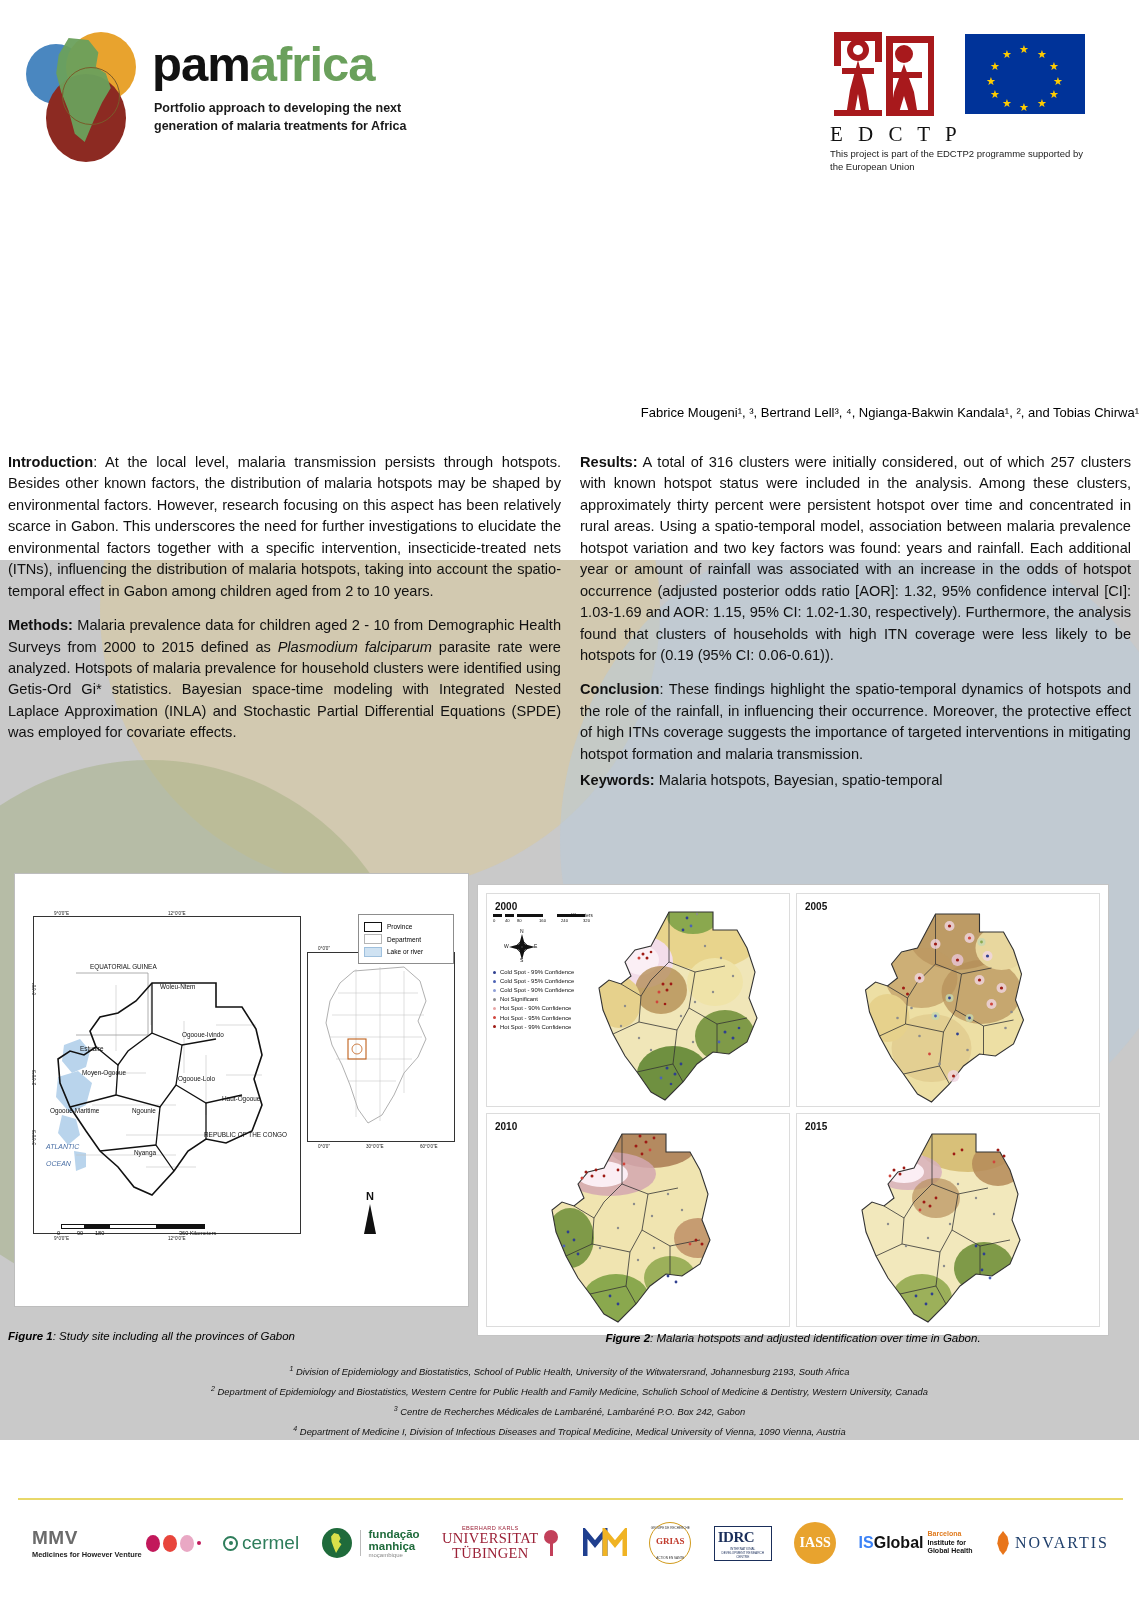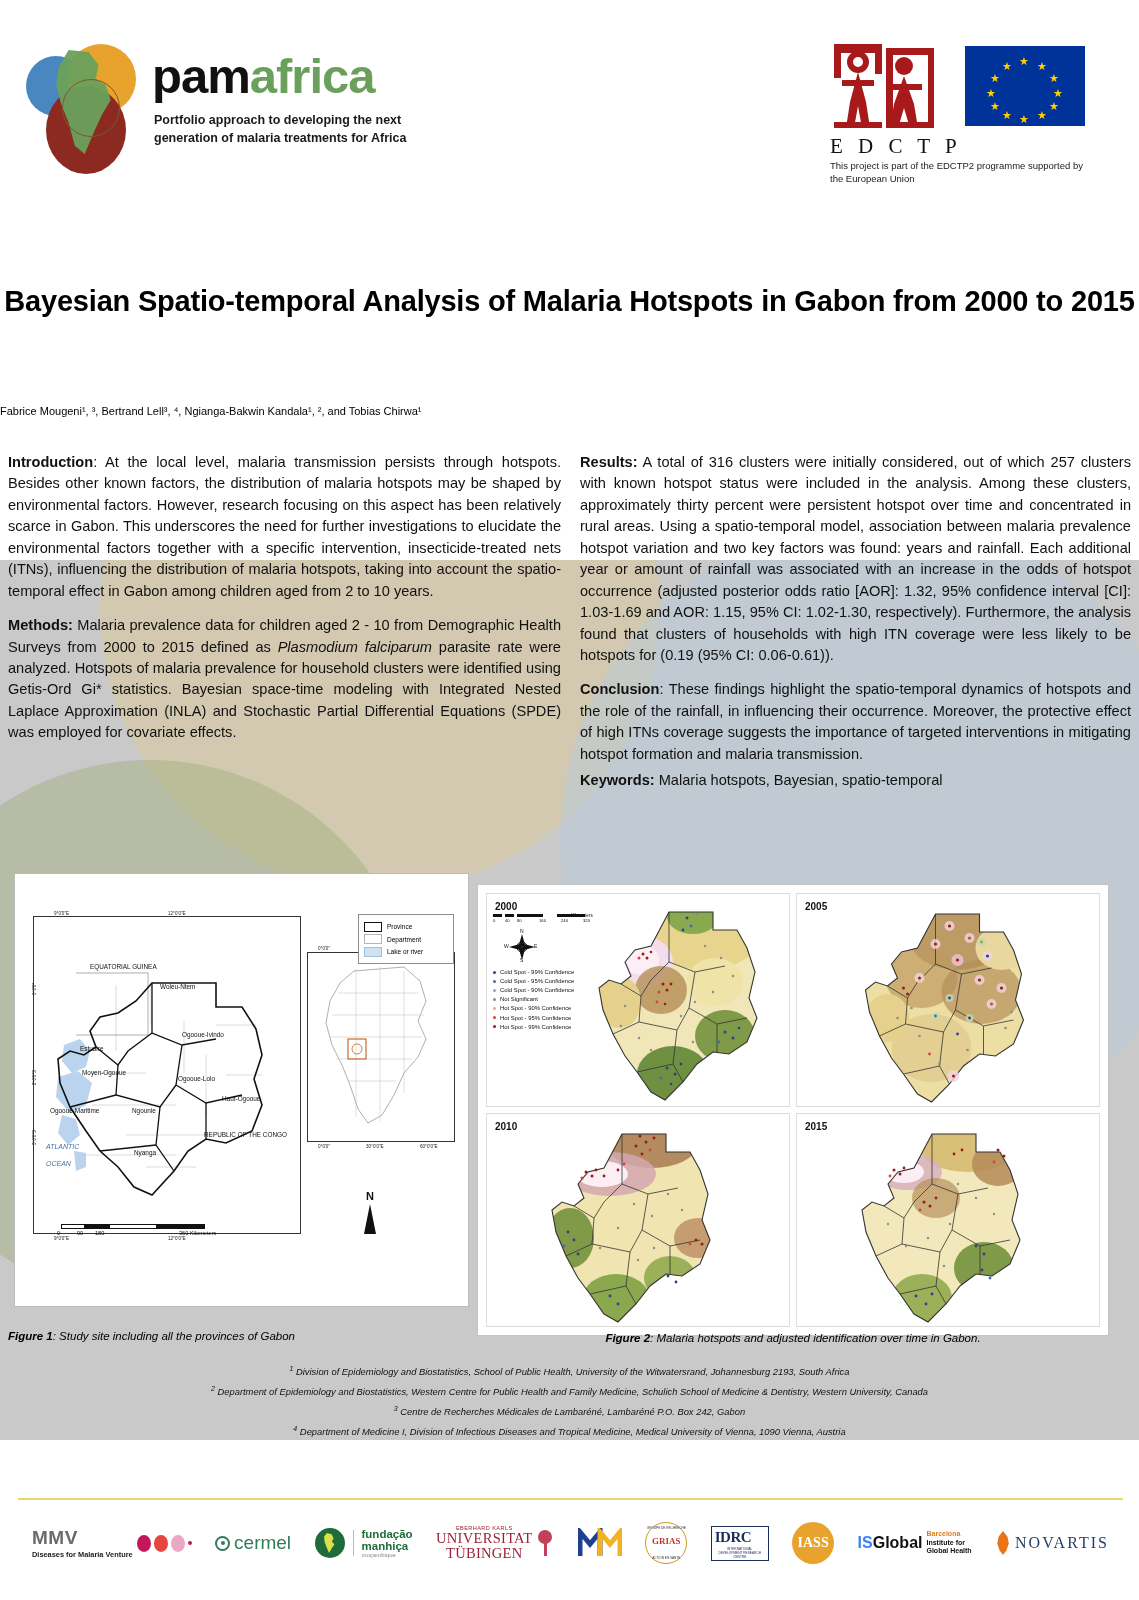--- a/index.html
+++ b/index.html
@@ -21,21 +21,21 @@
   .bg-c1 { width:560px; height:560px; left:100px;  top:330px; background:#d8c89a; opacity:.55; }
   .bg-c2 { width:640px; height:640px; left:560px;  top:520px; background:#b9cbd8; opacity:.55; }
   .bg-c3 { width:540px; height:540px; left:-120px; top:760px; background:#9fae7c; opacity:.45; }
   .bg-white-top { position:absolute; left:0; right:0; top:0; height:560px; background:#fff; }
   .bg-white-bottom { position:absolute; left:0; right:0; top:1440px; height:160px; background:#fff; }
 
   
   .page { position:relative; z-index:2; width:1139px; height:1600px; }
 
   
-  .header { position:absolute; top:12px; left:0; width:1139px; height:200px; background:#fff; }
+  .header { position:absolute; top:0; left:0; width:1139px; height:200px; background:#fff; }
 
   .pam-logo { position:absolute; left:24px; top:22px; width:400px; height:150px; }
   .pam-mark { position:absolute; left:0; top:0; width:120px; height:130px; }
   .pam-mark .blob { position:absolute; border-radius:50%; }
   .pam-blue   { width:60px; height:60px; left:2px;  top:22px; background:#4a87c0; }
   .pam-orange { width:70px; height:70px; left:42px; top:10px; background:#e8a32e; }
   .pam-dark   { width:80px; height:88px; left:22px; top:52px; background:#8c2a22; }
   .pam-ring   { width:58px; height:58px; left:38px; top:45px; border:1.5px solid #7a5b2a; background:transparent; }
   .pam-africa {
     position:absolute; left:26px; top:16px; width:62px; height:104px;
@@ -55,22 +55,22 @@
   .eu-flag .star { position:absolute; color:#FFCC00; font-size:11px; line-height:11px; }
   .edctp-name { position:absolute; left:10px; top:94px; font-family:"Liberation Serif", serif; font-size:21px; letter-spacing:5px; color:#111; font-weight:400;}
   .edctp-sub { position:absolute; left:10px; top:120px; width:260px; font-size:9.5px; line-height:1.35; color:#222; }
 
   
   .title {
     position:absolute; top:280px; left:0; width:1139px; text-align:center;
     font-size:29px; font-weight:700; line-height:1.45; color:#000; letter-spacing:-0.2px;
   }
   .authors {
-    position:absolute; top:405px; left:0; width:1139px; text-align:left;
-    font-size:11px; color:#000;
+    position:absolute; top:405px; left:0; width:1139px; text-align:right;
+    font-size:13px; color:#000;
   }
 
   
   .col { position:absolute; top:452px; font-size:14.6px; line-height:1.47; color:#111; text-align:justify; }
   .col-left  { left:8px;   width:553px; }
   .col-right { left:580px; width:551px; }
   .col p { margin-bottom:13px; }
   .col b { font-weight:700; }
   .col i { font-style:italic; }
 
@@ -259,21 +259,20 @@
         <span class="star" style="left:25px;top:55px">★</span>
         <span class="star" style="left:21px;top:42px">★</span>
         <span class="star" style="left:25px;top:27px">★</span>
         <span class="star" style="left:37px;top:15px">★</span>
       </div>
       <div class="edctp-name">E D C T P</div>
       <div class="edctp-sub">This project is part of the EDCTP2 programme supported by the European Union</div>
     </div>
   </div>
 
-  <h1 class="title">Bayesian Spatio-temporal Analysis of Malaria Hotspots in Gabon from 2000 to 2015</h1>
   <div class="authors">Fabrice Mougeni¹, ³, Bertrand Lell³, ⁴, Ngianga-Bakwin Kandala¹, ², and Tobias Chirwa¹</div>
 
   <div class="col col-left">
     <p><b>Introduction</b><span>: At the local level, malaria transmission persists through hotspots. Besides other known factors, the distribution of malaria hotspots may be shaped by environmental factors. However, research focusing on this aspect has been relatively scarce in Gabon. This underscores the need for further investigations to elucidate the environmental factors together with a specific intervention, insecticide-treated nets (ITNs), influencing the distribution of malaria hotspots, taking into account the spatio-temporal effect in Gabon among children aged from 2 to 10 years.</span></p>
     <p><b>Methods:</b><span> Malaria prevalence data for children aged 2 - 10 from Demographic Health Surveys from 2000 to 2015 defined as </span><i>Plasmodium falciparum</i><span> parasite rate were analyzed. Hotspots of malaria prevalence for household clusters were identified using Getis-Ord Gi* statistics. Bayesian space-time modeling with Integrated Nested Laplace Approximation (INLA) and Stochastic Partial Differential Equations (SPDE) was employed for covariate effects.</span></p>
   </div>
 
   <div class="col col-right">
     <p><b>Results:</b><span> A total of 316 clusters were initially considered, out of which 257 clusters with known hotspot status were included in the analysis. Among these clusters, approximately thirty percent were persistent hotspot over time and concentrated in rural areas. Using a spatio-temporal model, association between malaria prevalence hotspot variation and two key factors was found: years and rainfall. Each additional year or amount of rainfall was associated with an increase in the odds of hotspot occurrence (adjusted posterior odds ratio [AOR]: 1.32, 95% confidence interval [CI]: 1.03-1.69 and AOR: 1.15, 95% CI: 1.02-1.30, respectively). Furthermore, the analysis found that clusters of households with high ITN coverage were less likely to be hotspots for  (0.19 (95% CI: 0.06-0.61)).</span></p>
     <p><b>Conclusion</b><span>: These findings highlight the spatio-temporal dynamics of hotspots and the role of the rainfall, in influencing their occurrence. Moreover, the protective effect of high ITNs coverage suggests the importance of targeted interventions in mitigating hotspot formation and malaria transmission.</span></p>
@@ -737,21 +736,21 @@
   <div class="foot" style="top:1365px"><sup>1</sup><span> Division of Epidemiology and Biostatistics, School of Public Health, University of the Witwatersrand, Johannesburg 2193, South Africa</span></div>
   <div class="foot" style="top:1385px"><sup>2</sup><span> Department of Epidemiology and Biostatistics, Western Centre for Public Health and Family Medicine, Schulich School of Medicine &amp; Dentistry, Western University, Canada</span></div>
   <div class="foot" style="top:1405px"><sup>3</sup><span> Centre de Recherches Médicales de Lambaréné, Lambaréné P.O. Box 242, Gabon</span></div>
   <div class="foot" style="top:1425px"><sup>4</sup><span> Department of Medicine I, Division of Infectious Diseases and Tropical Medicine, Medical University of Vienna, 1090 Vienna, Austria</span></div>
 
   <div class="sponsors">
 
     <div class="sp">
       <div>
         <div class="mmv-name">MMV</div>
-        <div class="mmv-sub">Diseases for Malaria Venture</div>
+        <div class="mmv-sub">Medicines for However Venture</div>
       </div>
       <div class="mmv-dots">
         <span style="background:#c2185b"></span>
           <span style="background:#e8453c"></span>
           <span style="background:#e9a8c4"></span>
         <span style="width:4px;height:4px;background:#c2185b;border-radius:50%"></span>
       </div>
     </div>
 
     <div class="sp">

